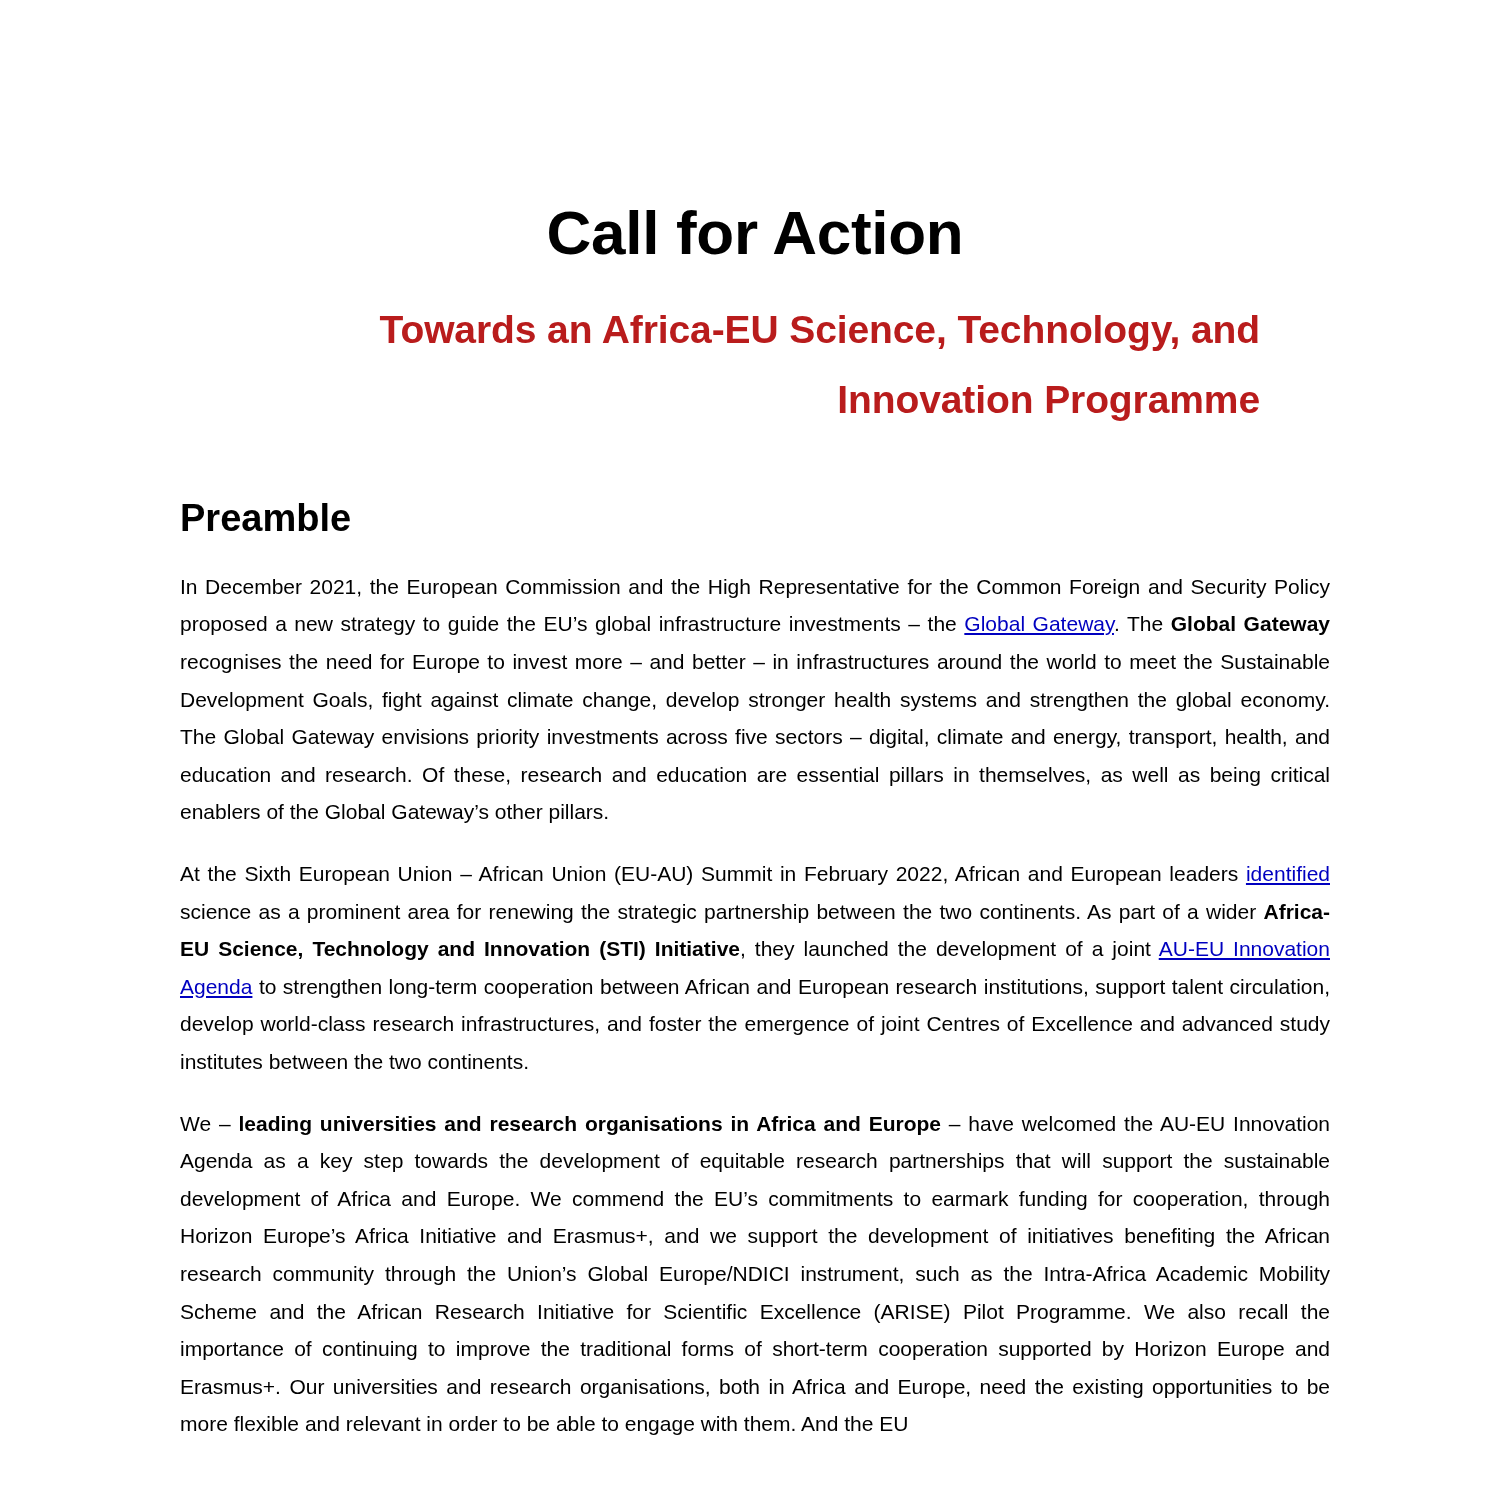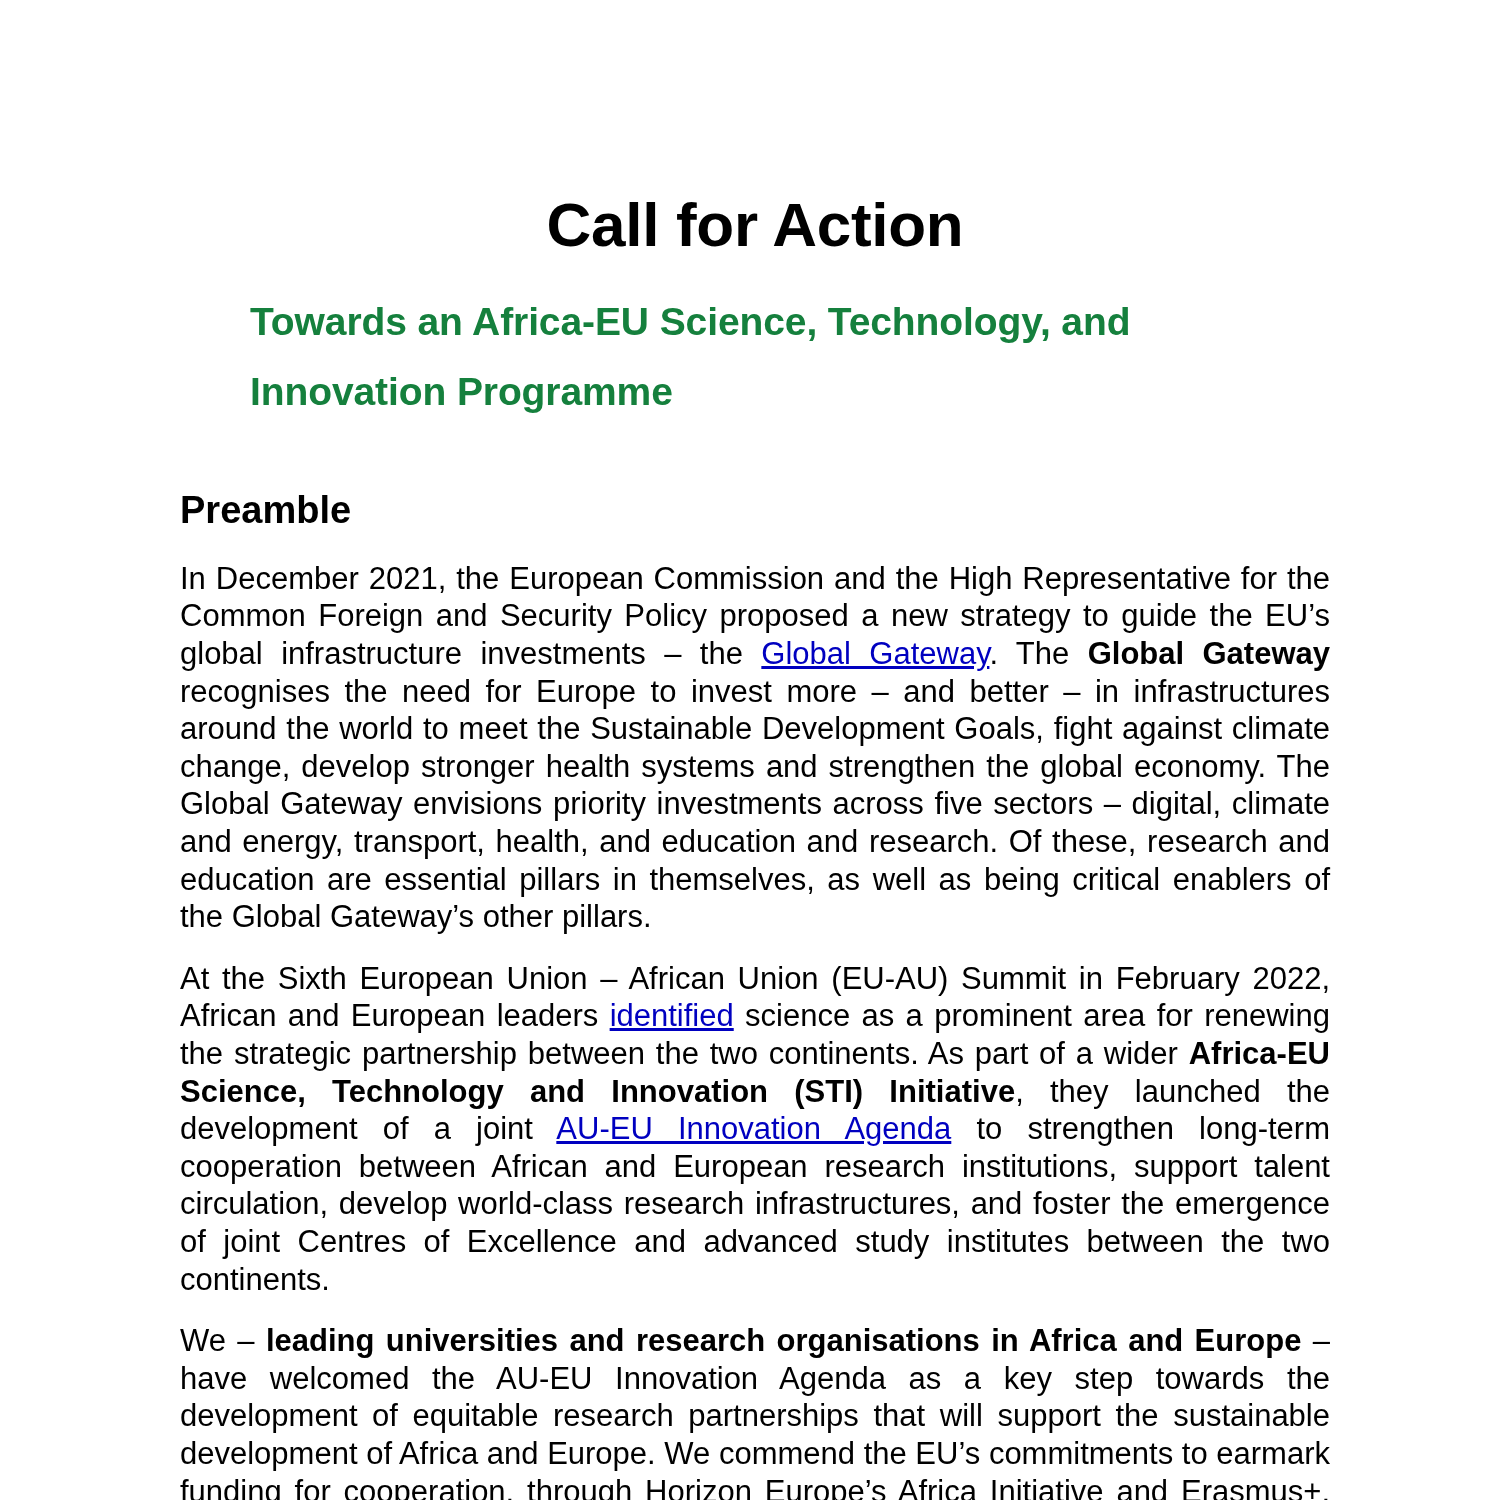--- a/index.html
+++ b/index.html
@@ -16,44 +16,44 @@
     color: #000000;
     -webkit-font-smoothing: antialiased;
   }
 
   .page {
     position: relative;
     width: 1500px;
     height: 1500px;
     background: #ffffff;
     box-sizing: border-box;
-    padding: 8px 170px 0 180px;
+    padding: 16px 170px 0 180px;
   }
 
   
   .doc-title {
     margin: 0;
     padding-top: 182px;
     text-align: center;
     font-size: 62px;
     line-height: 1.12;
     font-weight: 700;
     letter-spacing: -0.3px;
     color: #000000;
   }
 
   .doc-subtitle {
     margin: 0;
     padding-top: 28px;
-    text-align: left;
+    text-align: right;
     font-size: 39px;
     line-height: 1.78;
     font-weight: 700;
     letter-spacing: -0.1px;
-    color: #15803d;
+    color: #b91c1c;
     width: 1010px;
     margin-left: auto;
     margin-right: auto;
   }
 
   
   .section-heading {
     margin: 0;
     padding-top: 62px;
     font-size: 38px;
@@ -63,21 +63,21 @@
     color: #000000;
   }
 
   
   .body-block {
     padding-top: 26px;
   }
 
   p.para {
     margin: 0 0 24px 0;
-    font-size: 31px;
+    font-size: 21px;
     line-height: 37.6px;
     text-align: justify;
     text-justify: inter-word;
     color: #000000;
     hyphens: none;
   }
 
   p.para:last-child {
     margin-bottom: 0;
   }

